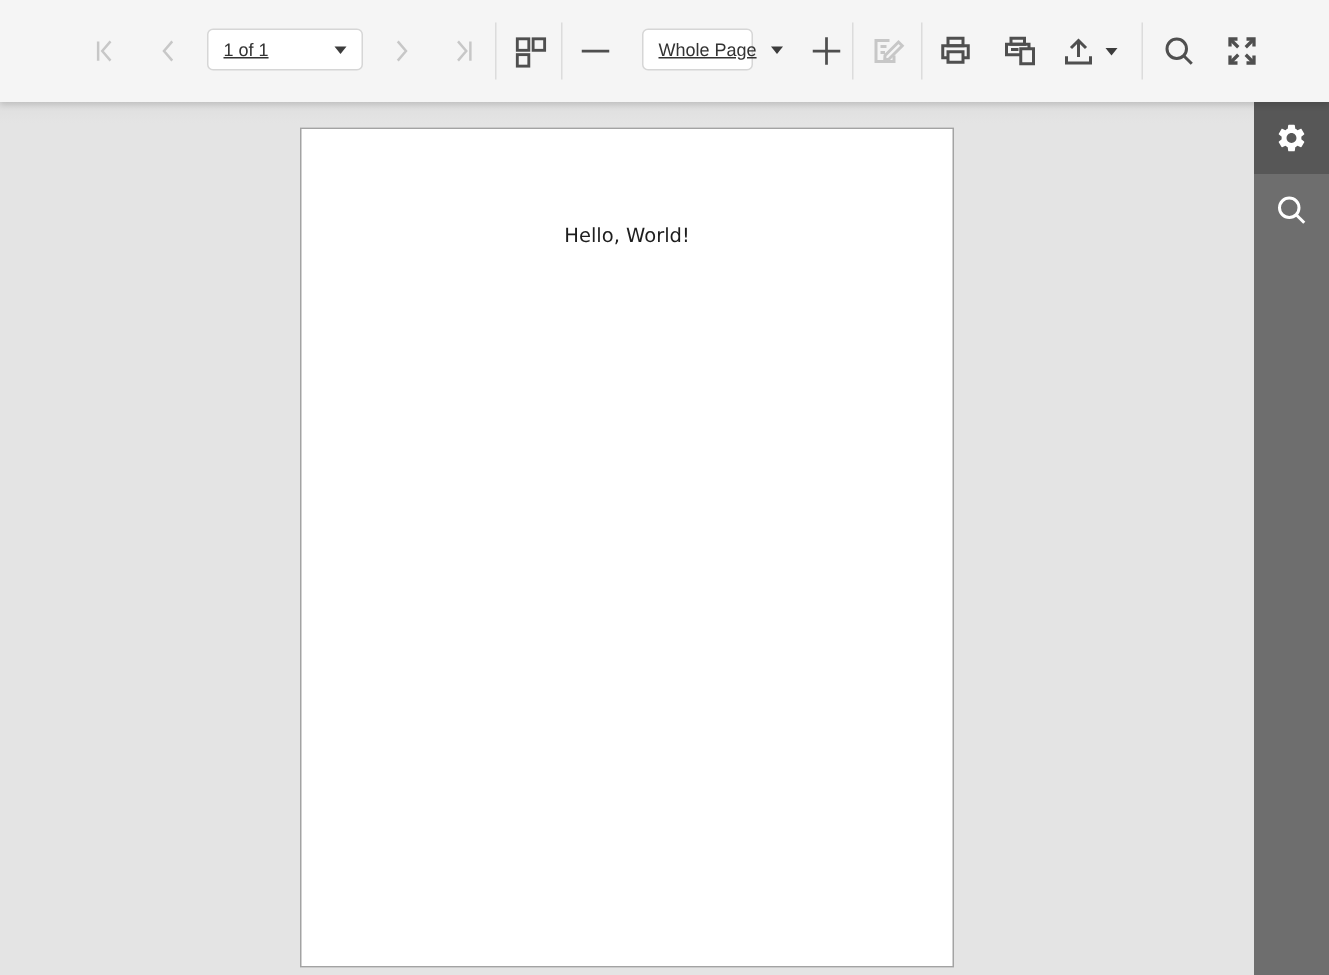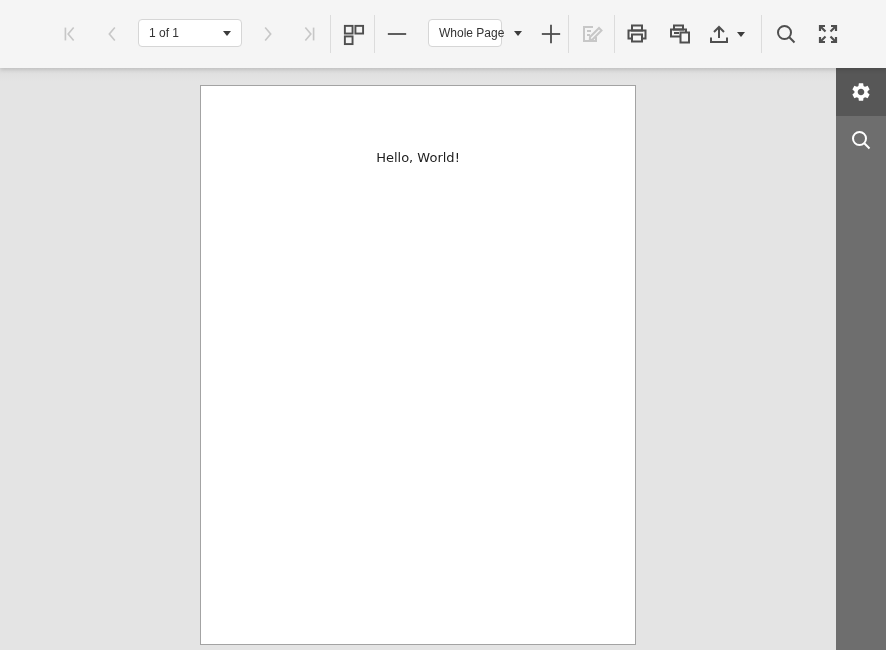--- a/index.html
+++ b/index.html
@@ -21,21 +21,21 @@
   .tb-btn.disabled { color:#c7c7c7; cursor:default; }
   .tb-sep {
     position:absolute; top:15px; width:1px; height:38px; background:#dcdcdc;
   }
   .tb-dd {
     position:absolute; top:19px; height:28px; background:#ffffff;
     border:1px solid #d6d6d6; border-radius:4px; cursor:pointer;
     display:flex; align-items:center; padding:0 10px;
     font-size:12px; color:#333333;
   }
-  .tb-dd .dd-label { flex:1 1 auto; white-space:nowrap; }
+  .tb-dd .dd-label { flex:1 1 auto; white-space:nowrap;text-decoration:underline; }
   .caret {
     width:0; height:0; flex:0 0 auto;
     border-left:4px solid transparent; border-right:4px solid transparent;
     border-top:5px solid #3c3c3c; margin-left:10px;
   }
   .export-wrap { width:52px; }
   .export-wrap .caret { margin-left:6px; }
 
   
   .content {

